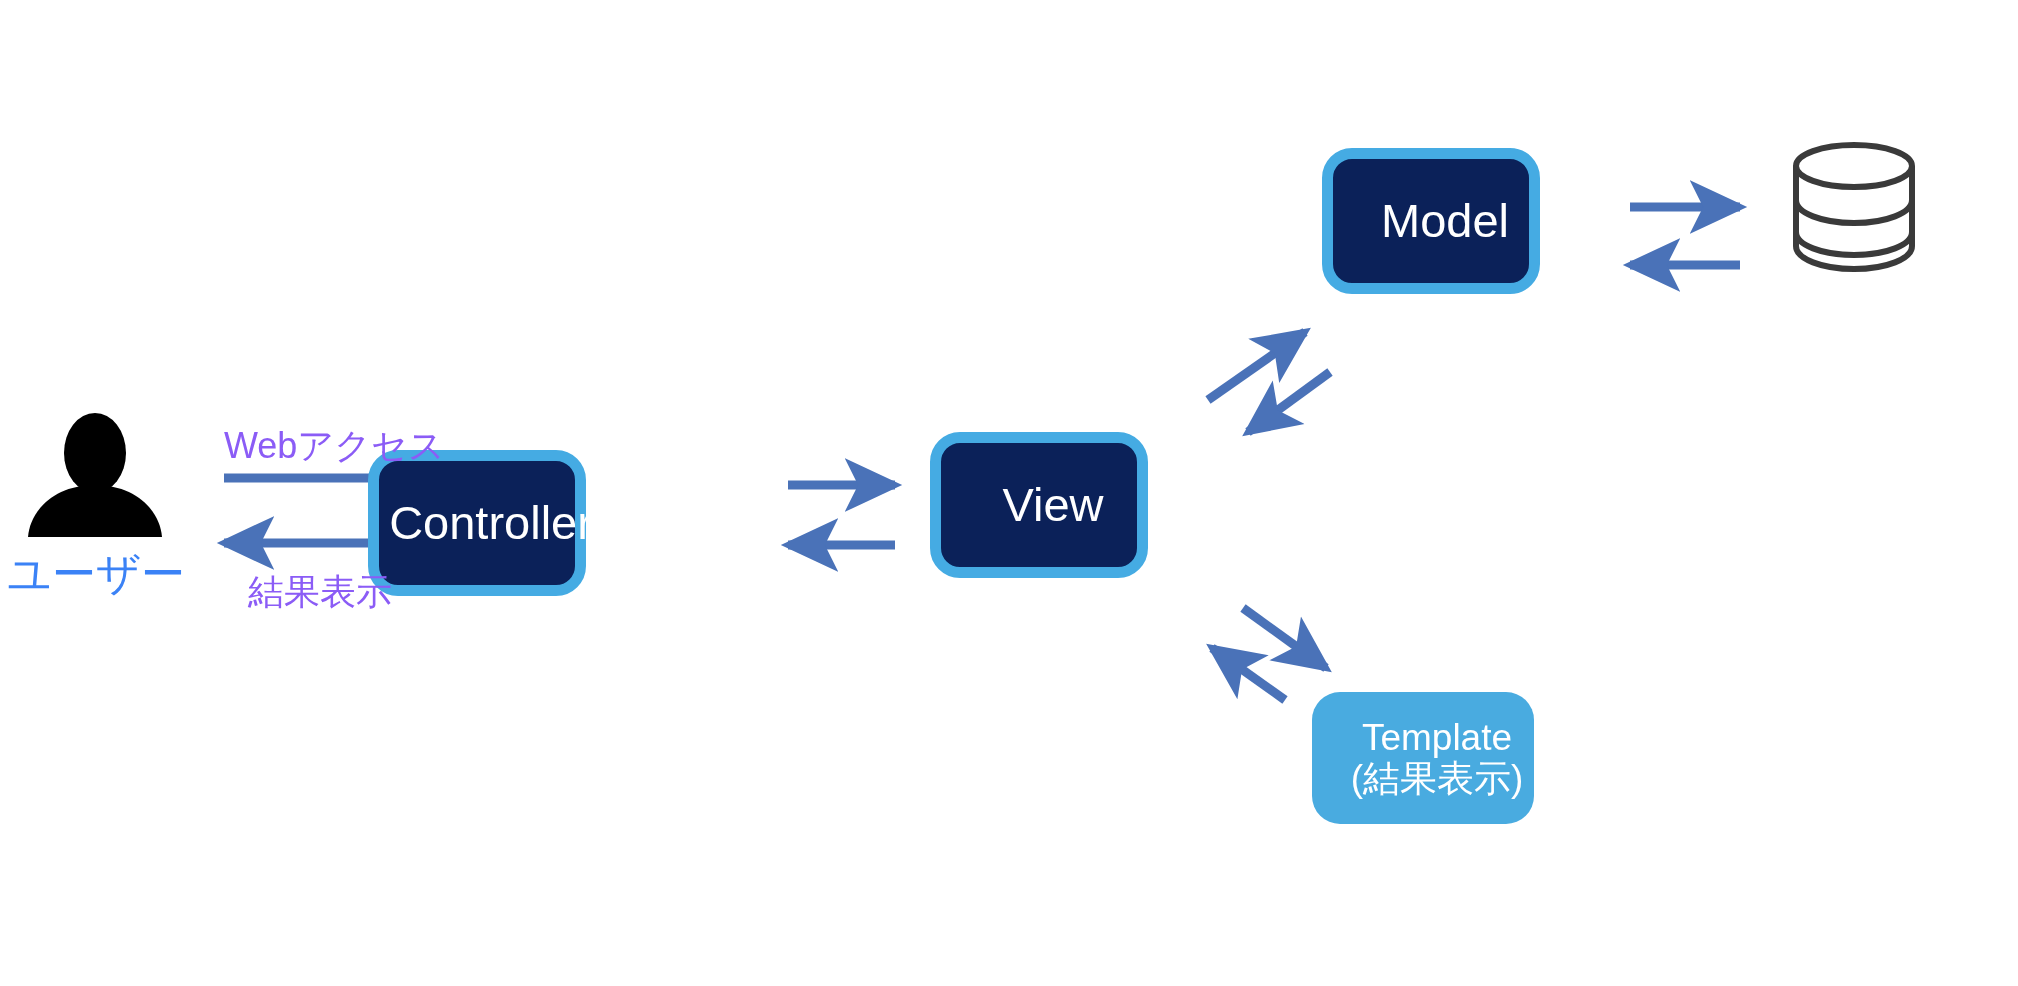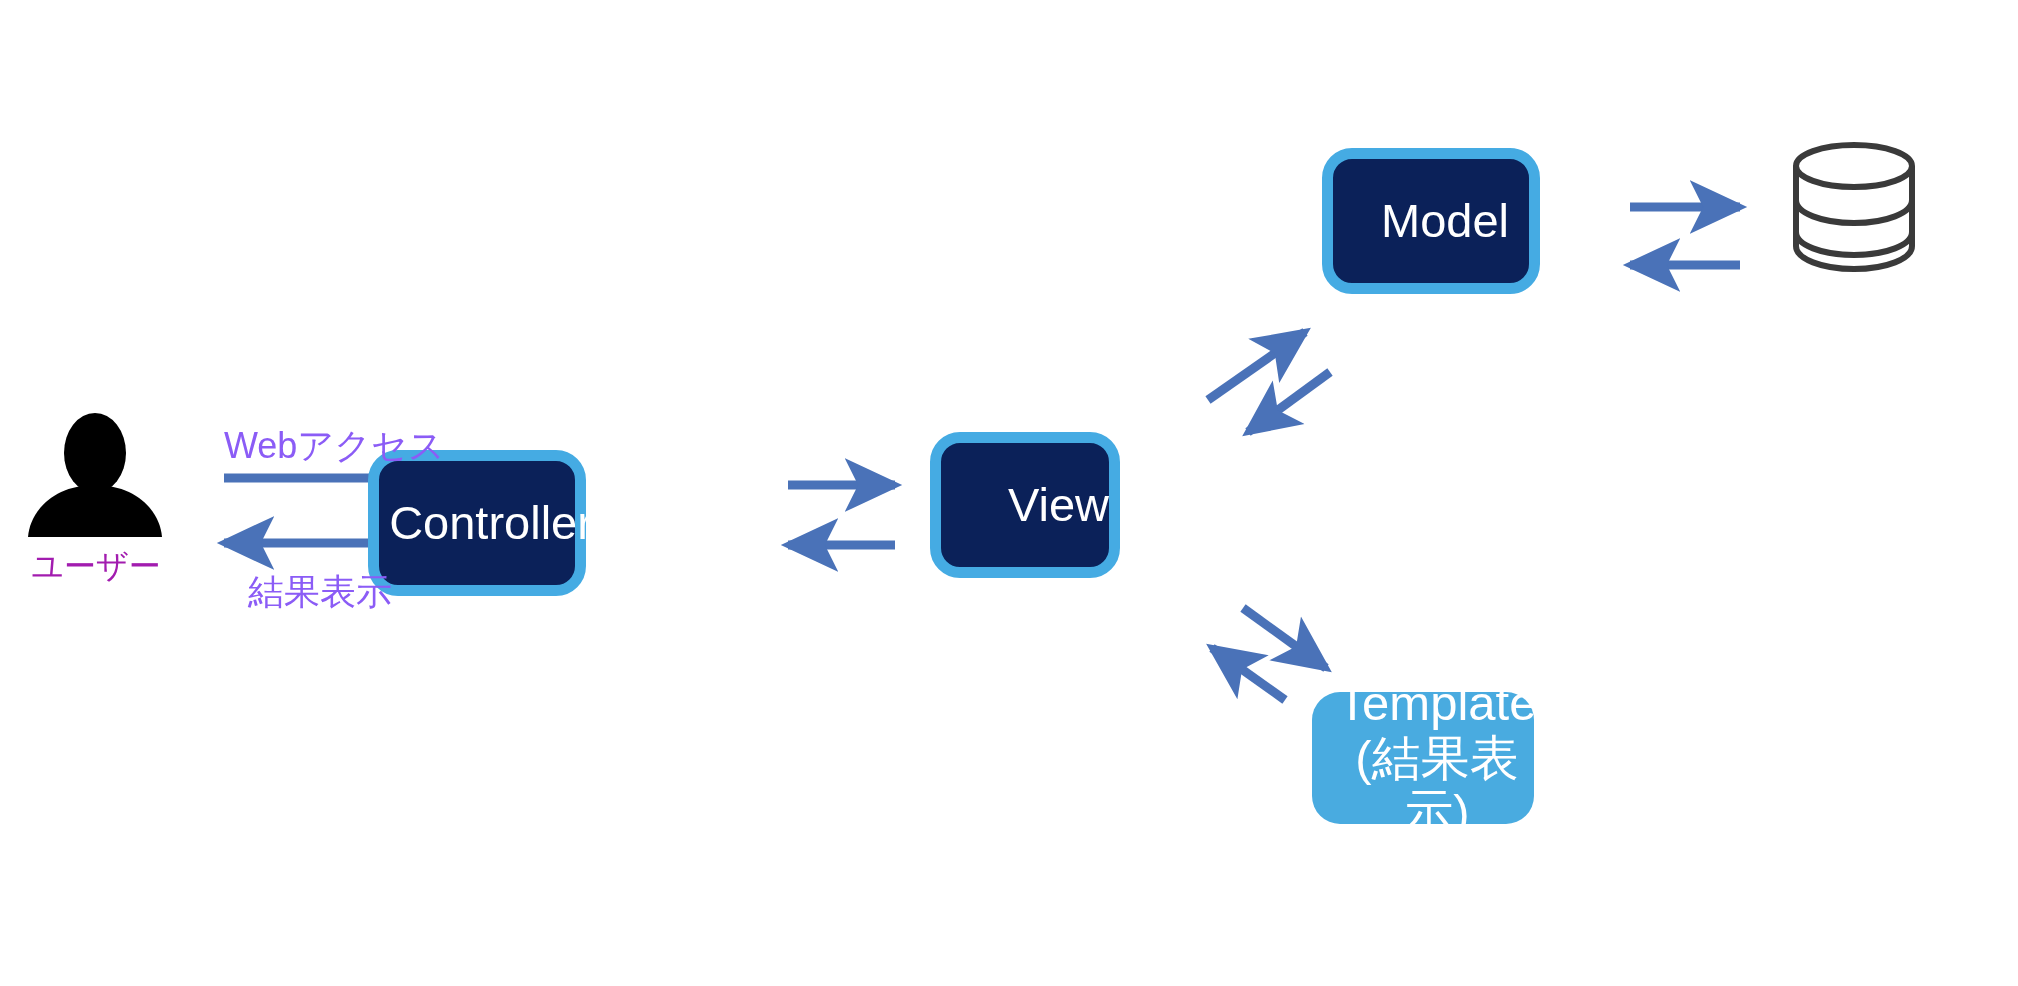--- a/index.html
+++ b/index.html
@@ -35,46 +35,46 @@
     background: #0B2159;
     border: 11px solid #45ABE3;
     border-radius: 30px;
     font-size: 47px;
     font-weight: 400;
   }
   .node-light {
     background: #49ABE0;
     border: none;
     border-radius: 28px;
-    font-size: 49px;
+    font-size: 37px;
     font-weight: 400;
   }
   .node-light .line2 { display: block; }
 
   #node-controller { left: 368px; top: 432px; width: 218px; height: 146px; margin-top: 18px; }
-  #node-view       { left: 930px; top: 432px; width: 190px; height: 146px; justify-content: flex-end; }
+  #node-view       { left: 930px; top: 432px; width: 218px; height: 146px; }
   #node-model      { left: 1322px; top: 148px; width: 218px; height: 146px; }
   #node-template   { left: 1312px; top: 692px; width: 222px; height: 132px; }
 
   
   #user-figure {
     position: absolute;
     left: 28px;
     top: 413px;
     width: 134px;
     height: 124px;
   }
   #user-label {
     position: absolute;
     left: 0px;
     top: 545px;
     width: 192px;
     text-align: center;
-    font-size: 32px;
-    color: #a21caf;
+    font-size: 44px;
+    color: #3b82f6;
     white-space: nowrap;
   }
 
   
   #db-figure {
     position: absolute;
     left: 1790px;
     top: 140px;
     width: 128px;
     height: 132px;

